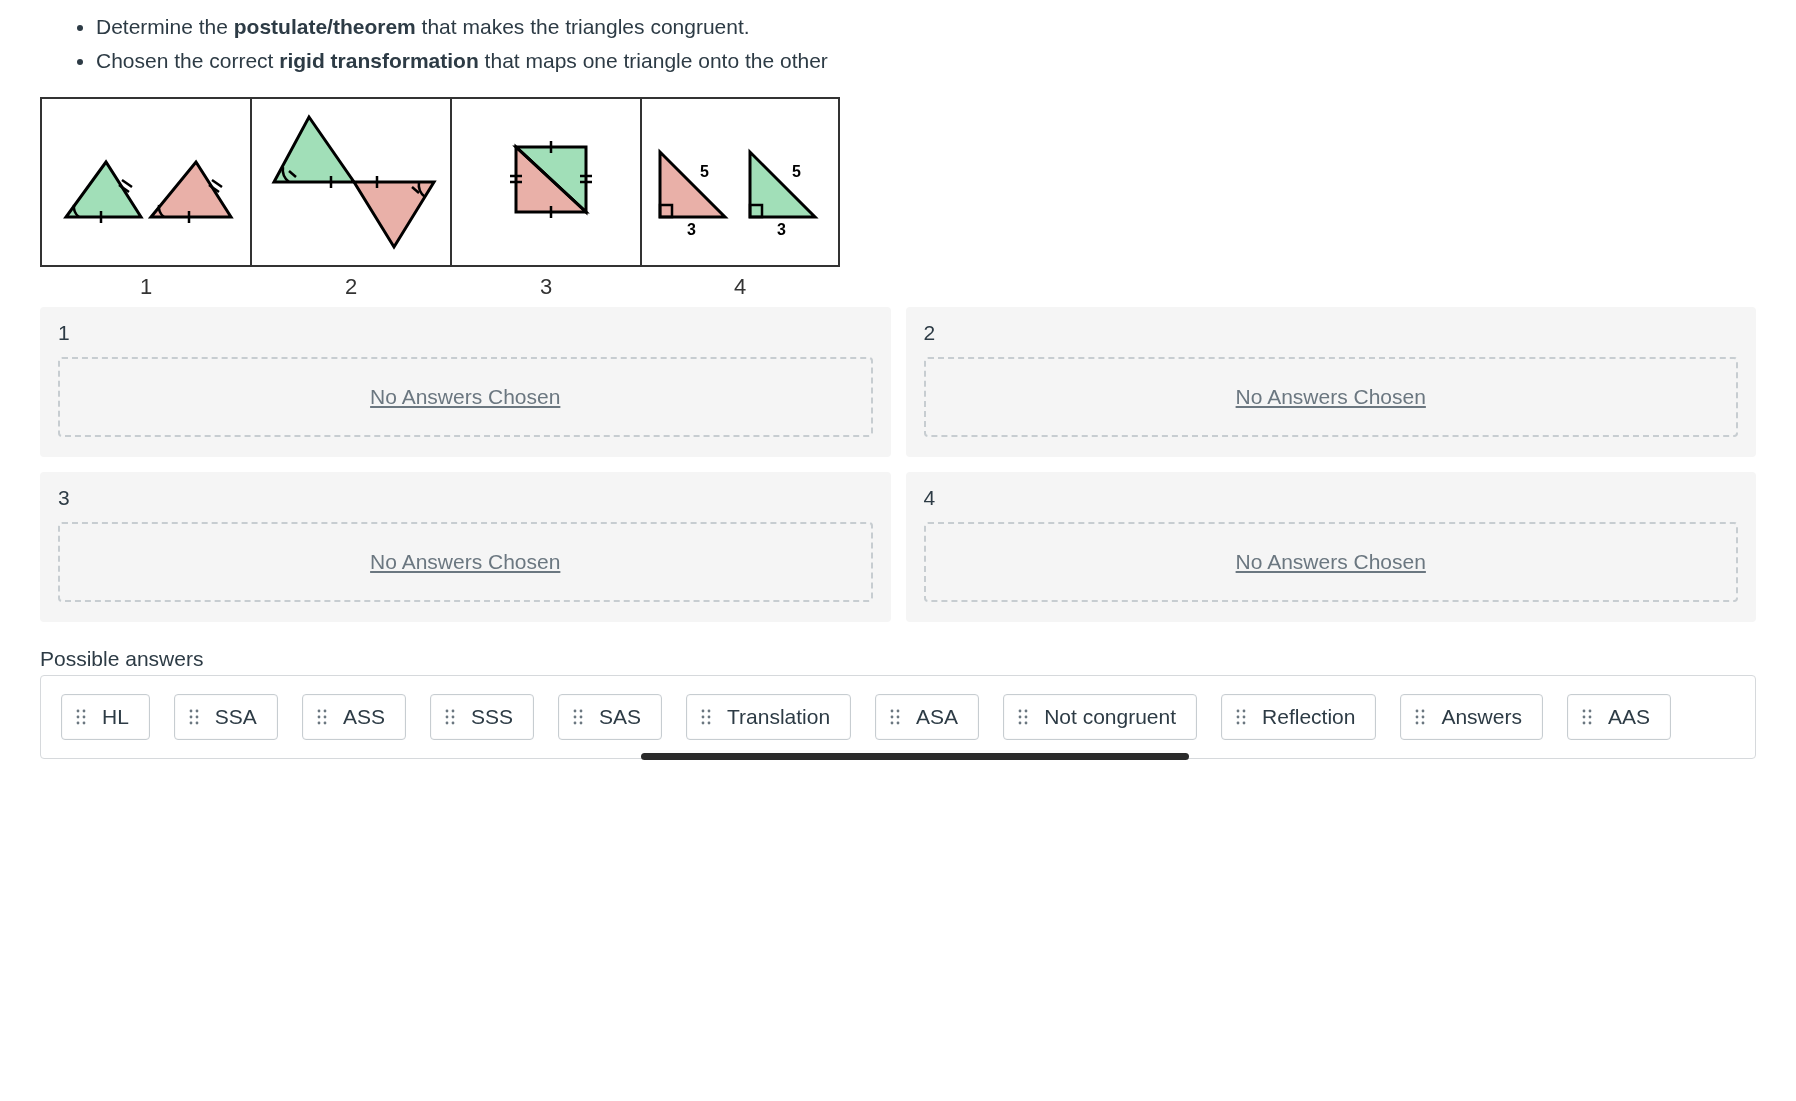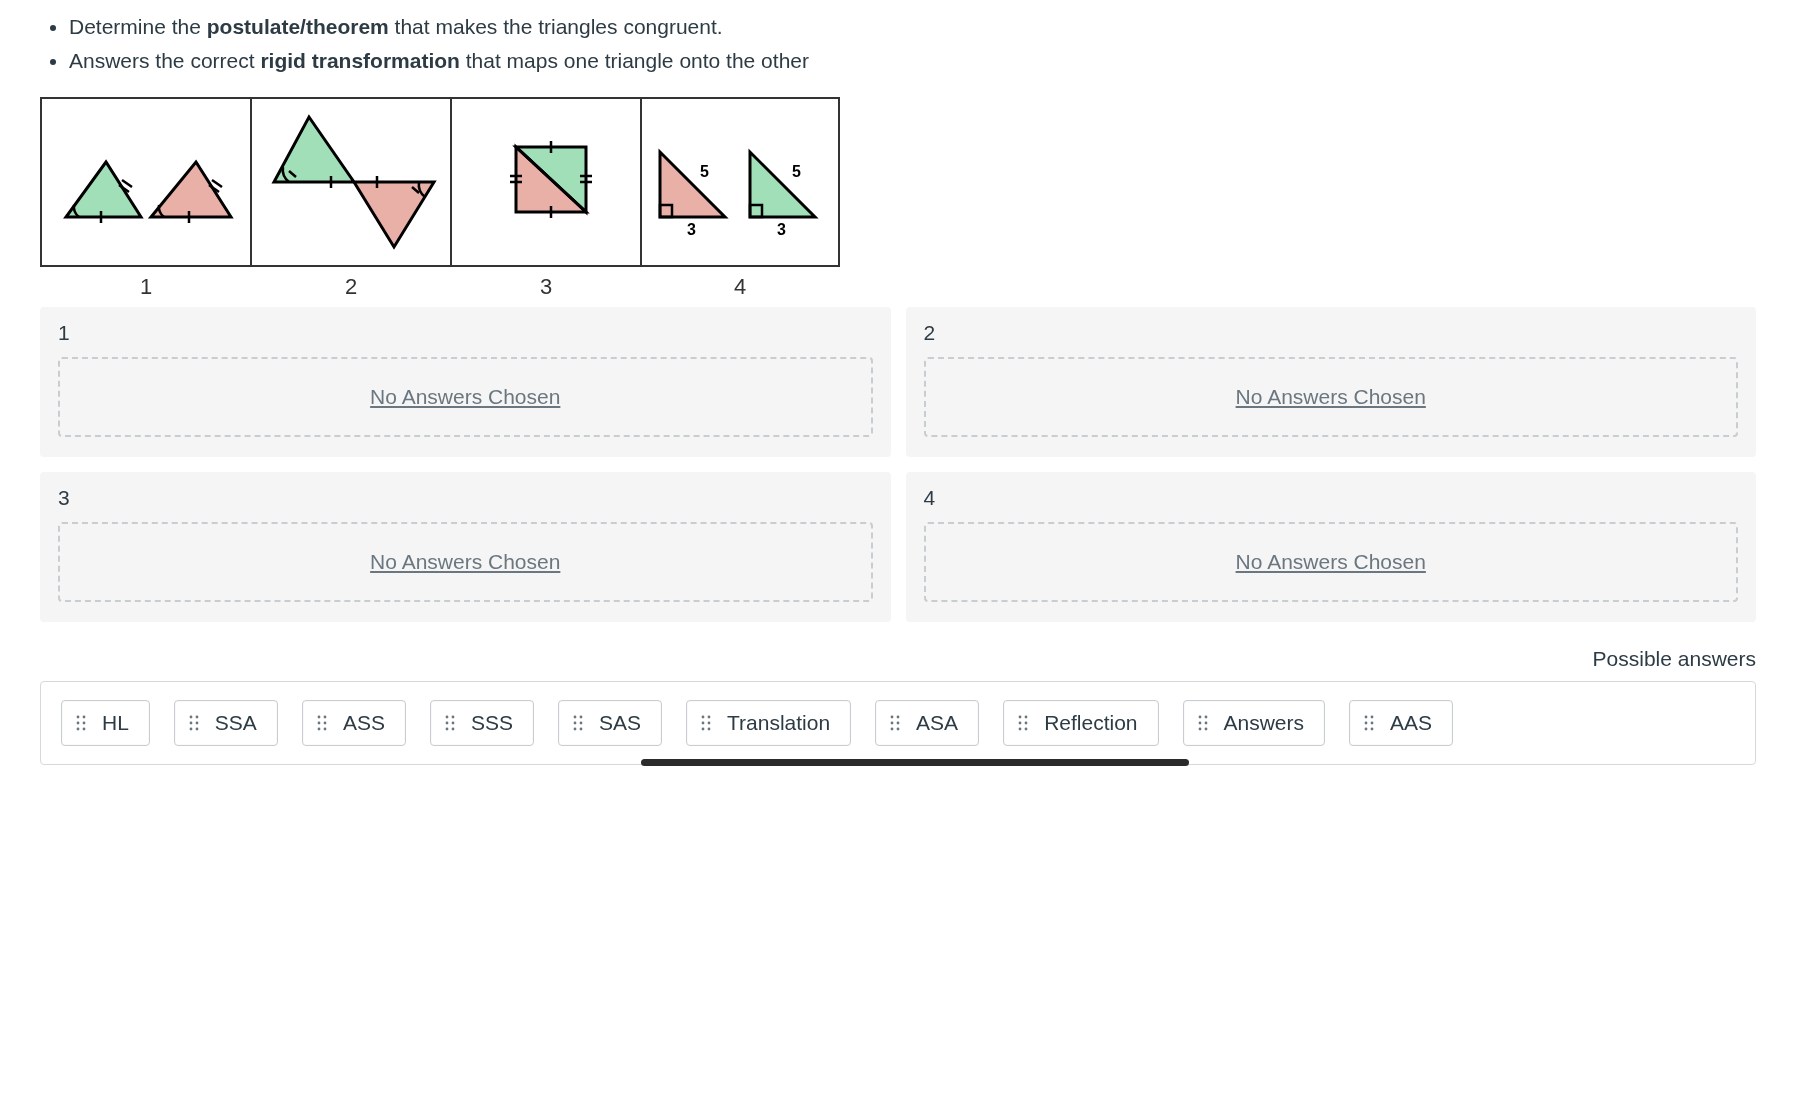--- a/index.html
+++ b/index.html
@@ -4,21 +4,21 @@
   <style>
     * { box-sizing: border-box; margin: 0; padding: 0; }
     body {
       font-family: -apple-system, BlinkMacSystemFont, "Segoe UI", Helvetica, Arial, sans-serif;
       color: #2d3b45;
       background: #fff;
       padding: 10px 40px 40px 40px;
       font-size: 20px;
     }
     .instructions {
-      margin-left: 29px;
+      margin-left: 56px;
       margin-bottom: 20px;
     }
     .instructions ul {
       list-style: disc;
       color: #2d3b45;
     }
     .instructions li {
       line-height: 1.6;
       font-size: 21px;
     }
@@ -74,22 +74,21 @@
       padding: 26px 10px;
       text-align: center;
       color: #6b7780;
       font-size: 21px;
       background: #f5f5f5;
       text-decoration: underline;
     }
     .possible-label {
       font-size: 21px;
       color: #2d3b45;
-      margin-bottom: 10px;
-      text-align: right;
+      margin-bottom: 4px;
     }
     .choices-box {
       border: 1px solid #d6d9dc;
       border-radius: 4px;
       padding: 18px 20px 0 20px;
       position: relative;
     }
     .choices-row {
       display: flex;
       flex-wrap: wrap;
@@ -129,21 +128,21 @@
   </style>
 </head>
 <body>
 
 <div class="instructions">
   <ul>
     <li>
       <span>Determine the </span><span class="bold">postulate/theorem</span><span> that makes the triangles congruent.</span>
     </li>
     <li>
-      <span>Answers the correct </span><span class="bold">rigid transformation</span><span> that maps one triangle onto the other</span>
+      <span>Chosen the correct </span><span class="bold">rigid transformation</span><span> that maps one triangle onto the other</span>
     </li>
   </ul>
 </div>
 
 <div class="figures-row">
 
   <div class="figure-cell">
     <svg width="190" height="120">
 
       <polygon points="15,95 90,95 55,40" fill="#a1dfb8" stroke="#000" stroke-width="3"></polygon>
@@ -342,20 +341,33 @@
       <span class="grip">
           <svg width="10" height="16">
             <circle cx="2" cy="2" r="1.4" fill="#6b7780"></circle>
             <circle cx="8" cy="2" r="1.4" fill="#6b7780"></circle>
             <circle cx="2" cy="8" r="1.4" fill="#6b7780"></circle>
             <circle cx="8" cy="8" r="1.4" fill="#6b7780"></circle>
             <circle cx="2" cy="14" r="1.4" fill="#6b7780"></circle>
             <circle cx="8" cy="14" r="1.4" fill="#6b7780"></circle>
           </svg>
         </span>
+      <span>Not congruent</span>
+    </div>
+    <div class="choice">
+      <span class="grip">
+          <svg width="10" height="16">
+            <circle cx="2" cy="2" r="1.4" fill="#6b7780"></circle>
+            <circle cx="8" cy="2" r="1.4" fill="#6b7780"></circle>
+            <circle cx="2" cy="8" r="1.4" fill="#6b7780"></circle>
+            <circle cx="8" cy="8" r="1.4" fill="#6b7780"></circle>
+            <circle cx="2" cy="14" r="1.4" fill="#6b7780"></circle>
+            <circle cx="8" cy="14" r="1.4" fill="#6b7780"></circle>
+          </svg>
+        </span>
       <span>Reflection</span>
     </div>
     <div class="choice">
       <span class="grip">
           <svg width="10" height="16">
             <circle cx="2" cy="2" r="1.4" fill="#6b7780"></circle>
             <circle cx="8" cy="2" r="1.4" fill="#6b7780"></circle>
             <circle cx="2" cy="8" r="1.4" fill="#6b7780"></circle>
             <circle cx="8" cy="8" r="1.4" fill="#6b7780"></circle>
             <circle cx="2" cy="14" r="1.4" fill="#6b7780"></circle>

